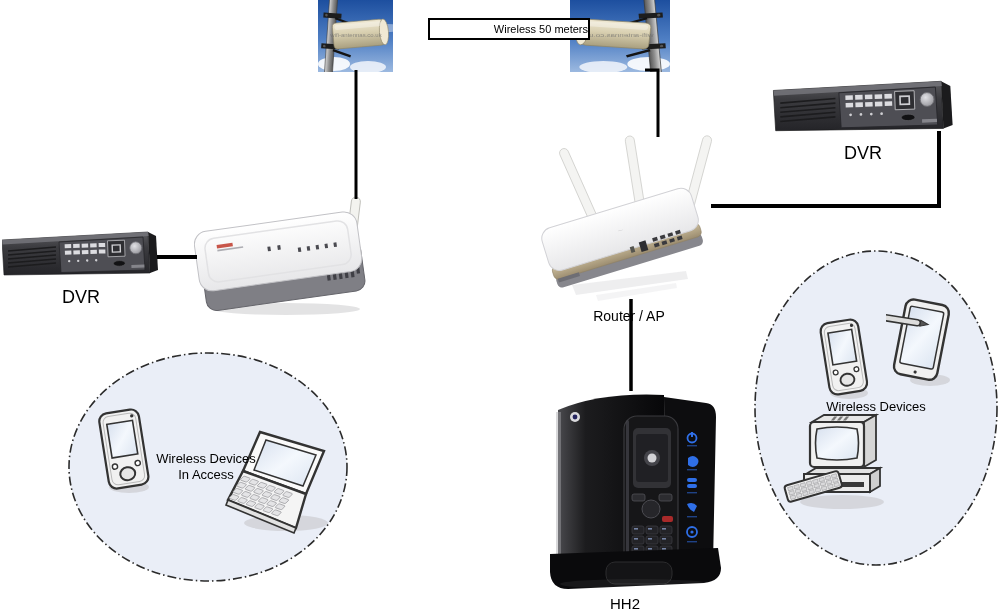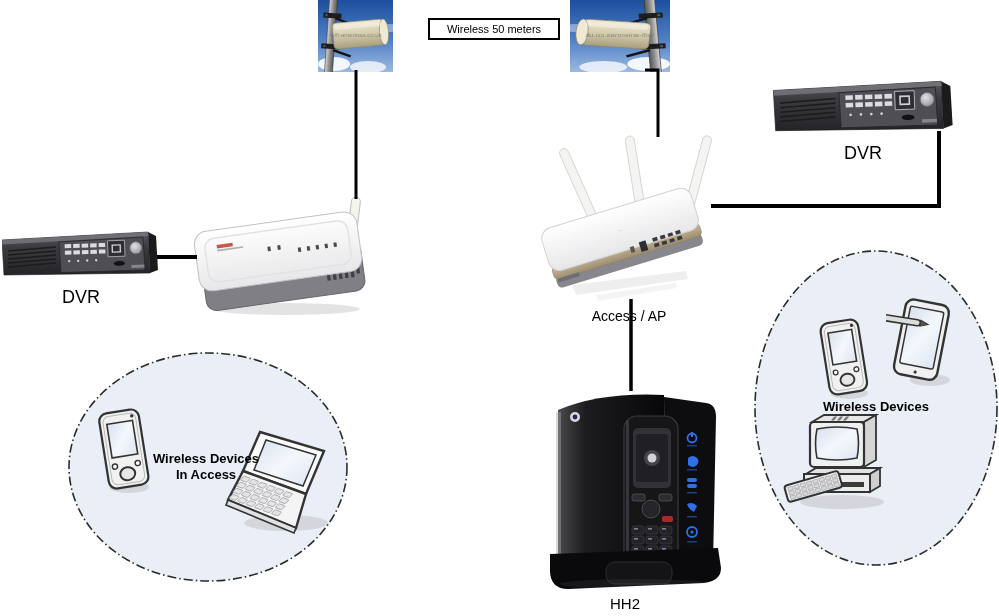--- a/index.html
+++ b/index.html
@@ -1,22 +1,22 @@
 <!DOCTYPE html>
 <html><head>
 <meta charset="utf-8">
 <style>
   html,body{margin:0;padding:0;background:#fff;}
   #canvas{position:relative;width:999px;height:616px;background:#fff;overflow:hidden;
           font-family:"Liberation Sans",sans-serif;}
   .abs{position:absolute;}
   .label{color:#000000;text-align:center;line-height:1.15;white-space:nowrap;}
-  .lbl-bold{font-weight:bold;}
+  .lbl-bold{font-weight:normal;}
   #wireless-box{border:2px solid #000;background:#fff;display:flex;align-items:center;
-                justify-content:center;font-size:11px;color:#000;}
+                justify-content:flex-end;font-size:11px;color:#000;padding-left:30px;}
   svg{display:block;}
 </style>
 </head>
 <body>
 
 <div id="canvas">
 
   <svg class="abs" style="left:0;top:0" width="999" height="616" aria-hidden="true">
     <defs>
       <linearGradient id="sky" x1="0" y1="0" x2="0" y2="1">
@@ -216,21 +216,21 @@
           <rect x="134" y="120" width="5" height="3.6"></rect>
           <rect x="142" y="120" width="5" height="3.6"></rect>
       </g>
       <rect x="16" y="125" width="22" height="4" fill="#6e6e74"></rect>
     </g>
     <g opacity="0.3">
       <polygon points="36,152 150,138 152,146 40,162" fill="#c9c9cd"></polygon>
       <polygon points="60,162 140,150 141,155 62,168" fill="#dcdce0"></polygon>
     </g>
   </svg>
-  <div class="label abs" style="left:569px;top:308px;width:120px;font-size:14px">Access / AP</div>
+  <div class="label abs" style="left:569px;top:308px;width:120px;font-size:14px">Router / AP</div>
 
   <svg class="abs" style="left:770px;top:79px" width="186" height="54" viewBox="0 0 156 47">
     <polygon points="146,2 154,6 156,40 148,43" fill="#1b1b1d"></polygon>
     <polygon points="0,10 146,2 148,43 2,45" fill="url(#dvrG)" stroke="#1a1a1c" stroke-width="0.6"></polygon>
     <polygon points="0,10 146,2 146.6,6 0.6,14.5" fill="#74747a" opacity="0.85"></polygon>
     <path d="M6,21 L54,17 M6,25 L54,21 M6,29 L54,25 M6,33 L54,29 M6,37 L54,33" stroke="#1c1c1e" stroke-width="1.4"></path>
     <polygon points="57,12 141,7 143,40 59,42.5" fill="#4e4e54" stroke="#26262a" stroke-width="0.8"></polygon>
     <g transform="rotate(-2 100 25)">
       <g fill="#dcdce0">
         <rect x="63" y="13" width="6.5" height="4"></rect>

